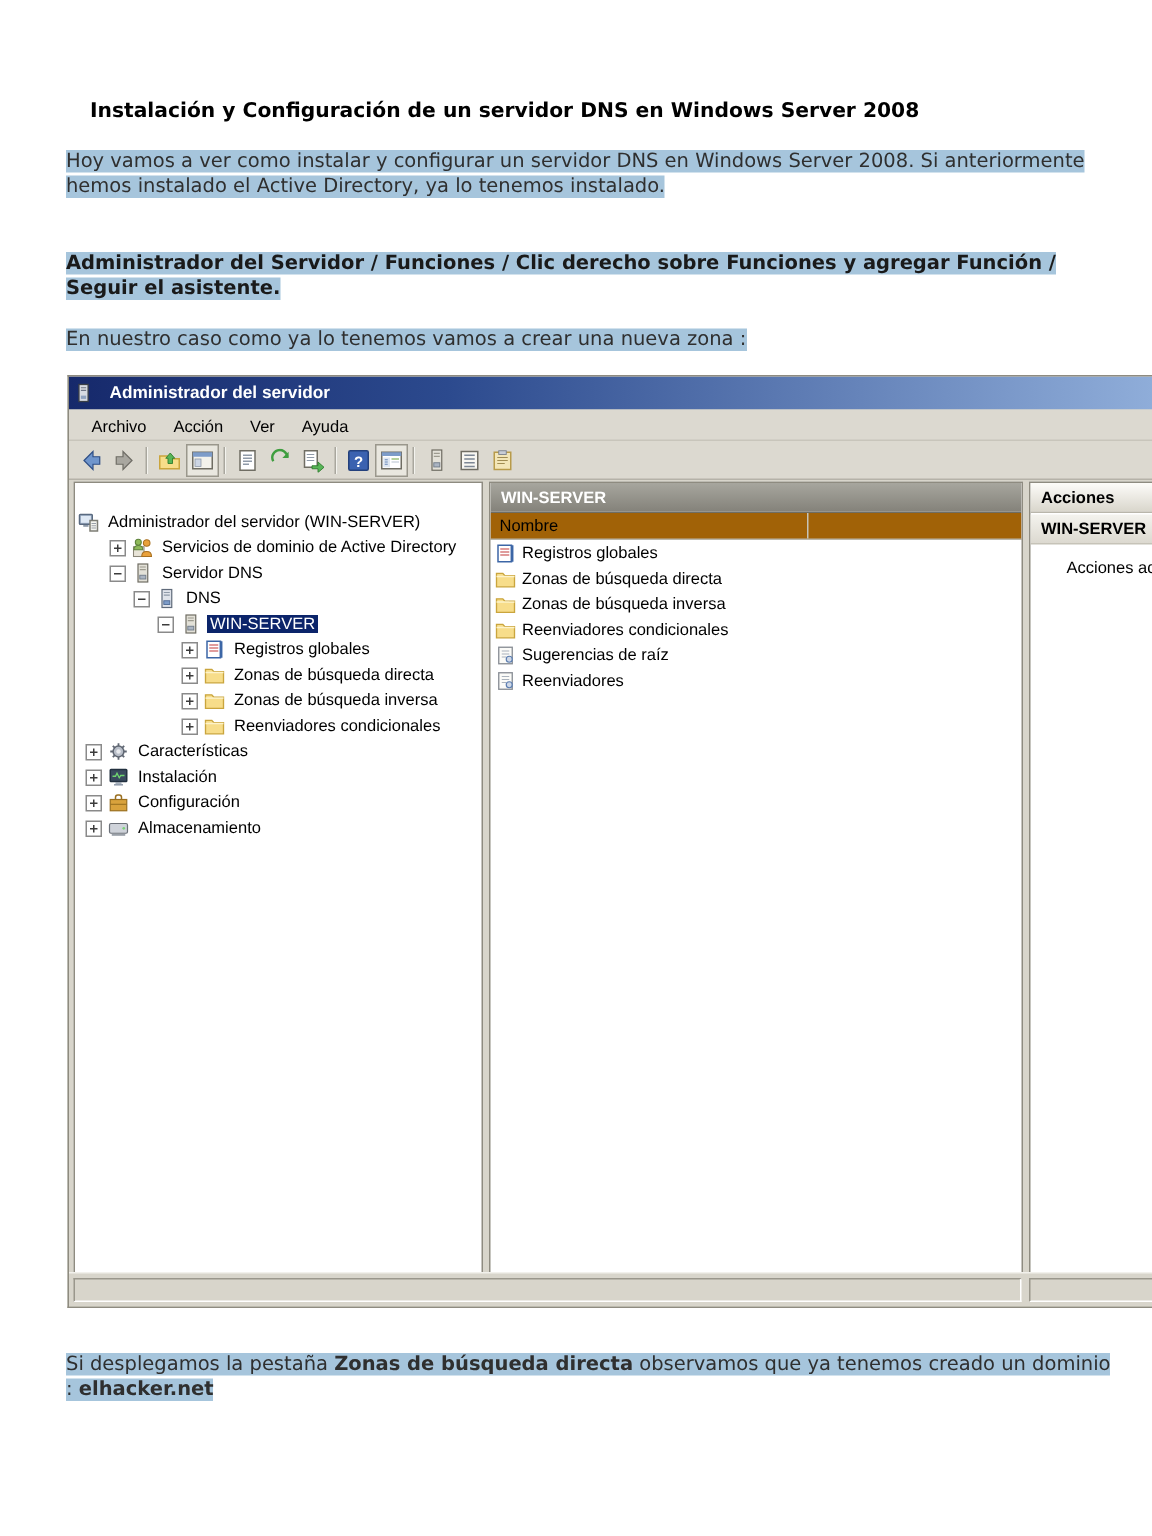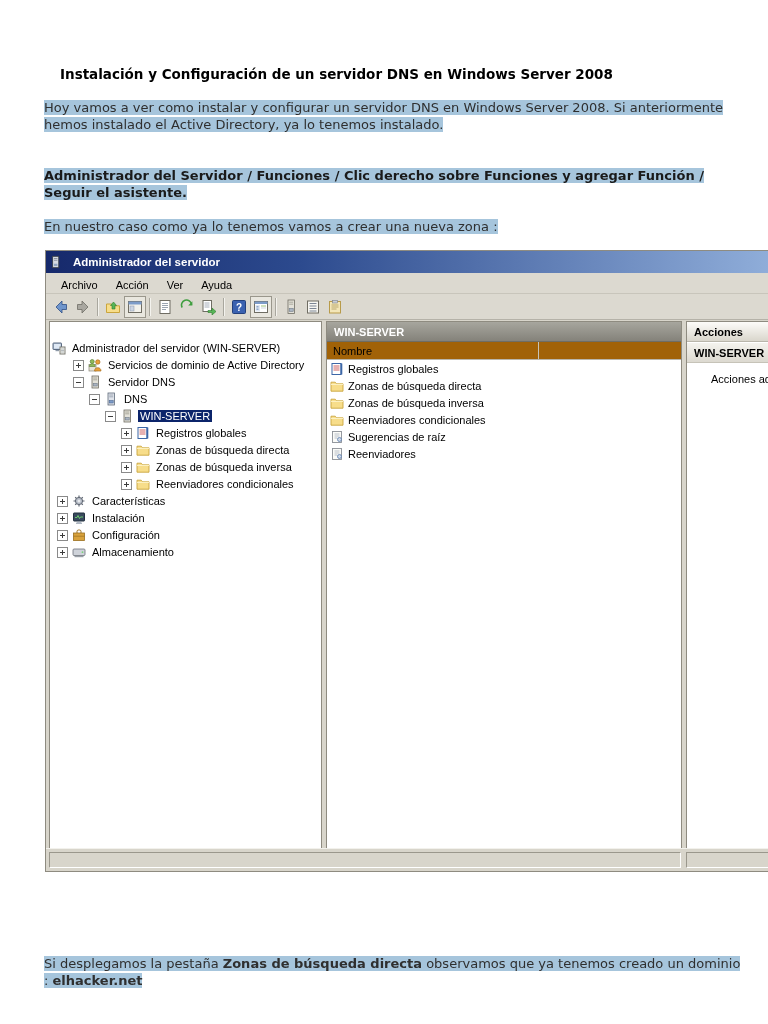--- a/index.html
+++ b/index.html
@@ -5,21 +5,21 @@
   html,body{margin:0;padding:0;}
   body{width:768px;height:1024px;background:#ffffff;position:relative;overflow:hidden;
        font-family:"DejaVu Sans",sans-serif;}
 
   
   .doc{position:absolute;left:44px;top:50px;width:702px;font-size:13px;line-height:17px;color:#2f2f2f;}
   .doc h1{font-size:13.5px;line-height:17px;margin:16px;color:#000;font-weight:bold;}
   .para{margin:0 0 17px 0;}
   .hl{background:#a6c5dc;}
   .doc b{color:#1a1a1a;}
-  .bottomtext{position:absolute;left:44px;top:955px;width:702px;font-size:13px;line-height:17px;color:#2f2f2f;}
+  .bottomtext{position:absolute;left:44px;top:901px;width:702px;font-size:13px;line-height:17px;color:#2f2f2f;}
 
   
   .win{position:absolute;left:45px;top:250px;width:723px;height:622px;background:#d8d5cb;
        border:1px solid #8e8b80;border-right:none;overflow:hidden;box-sizing:border-box;
        font-family:"Liberation Sans",sans-serif;font-size:11px;color:#000;}
   .titlebar{position:absolute;left:0;top:0;right:0;height:22px;
        background:linear-gradient(to right,#16296b,#2c4a8e 35%,#8fadd9);
        display:flex;align-items:center;gap:5px;padding-left:4px;color:#fff;font-weight:bold;font-size:11.5px;}
   .menubar{position:absolute;left:0;top:22px;right:0;height:20px;background:#dcd9d0;
        border-bottom:1px solid #c8c5bb;display:flex;align-items:flex-end;padding-left:6px;}

